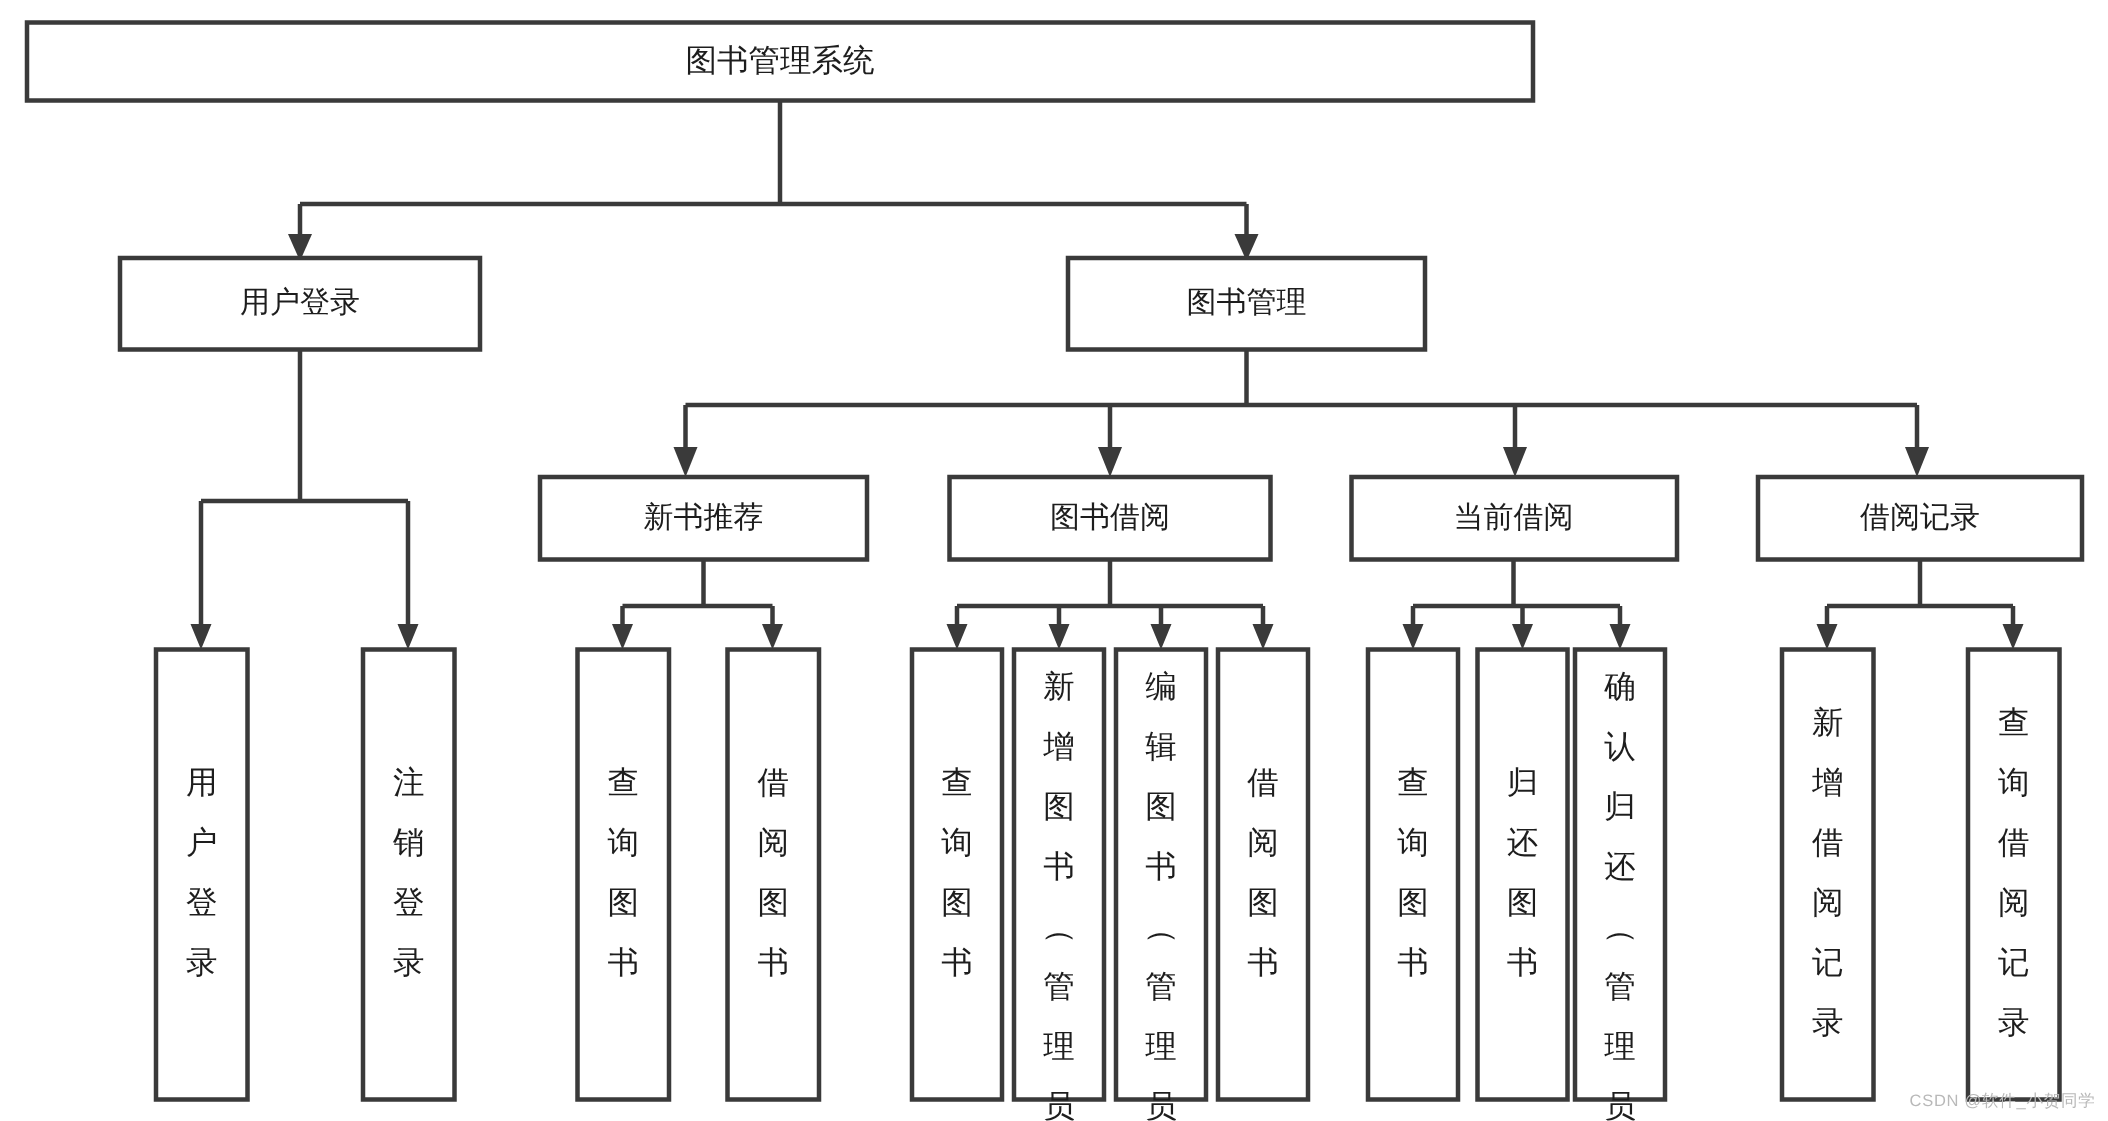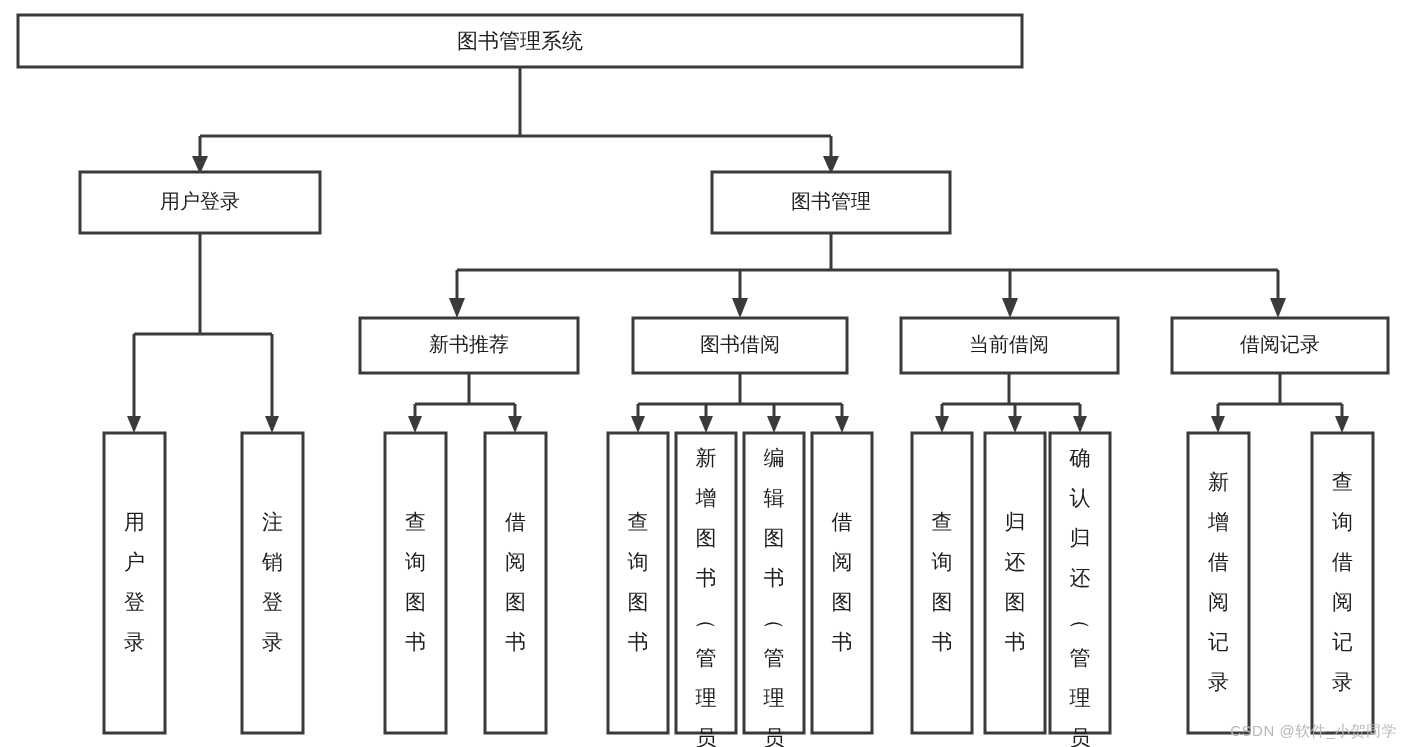--- a/index.html
+++ b/index.html
@@ -18,21 +18,21 @@
     font-family:"Liberation Sans","DejaVu Sans",sans-serif;
     text-anchor:middle;
     dominant-baseline:middle;
   }
   .lbl-root{font-size:21px;}
   .lbl-l1{font-size:20px;}
   .lbl-l2{font-size:20px;}
   .vchar{font-size:21px;}
   .watermark{
     position:absolute;right:8px;bottom:6px;
-    font-size:15px;color:#b9b9b9;
+    font-size:11px;color:#b9b9b9;
     font-family:"Liberation Sans","DejaVu Sans",sans-serif;
     white-space:nowrap;letter-spacing:.5px;
     user-select:none;
   }
 </style>
 </head>
 <body>
 
 <div id="stage">
 

